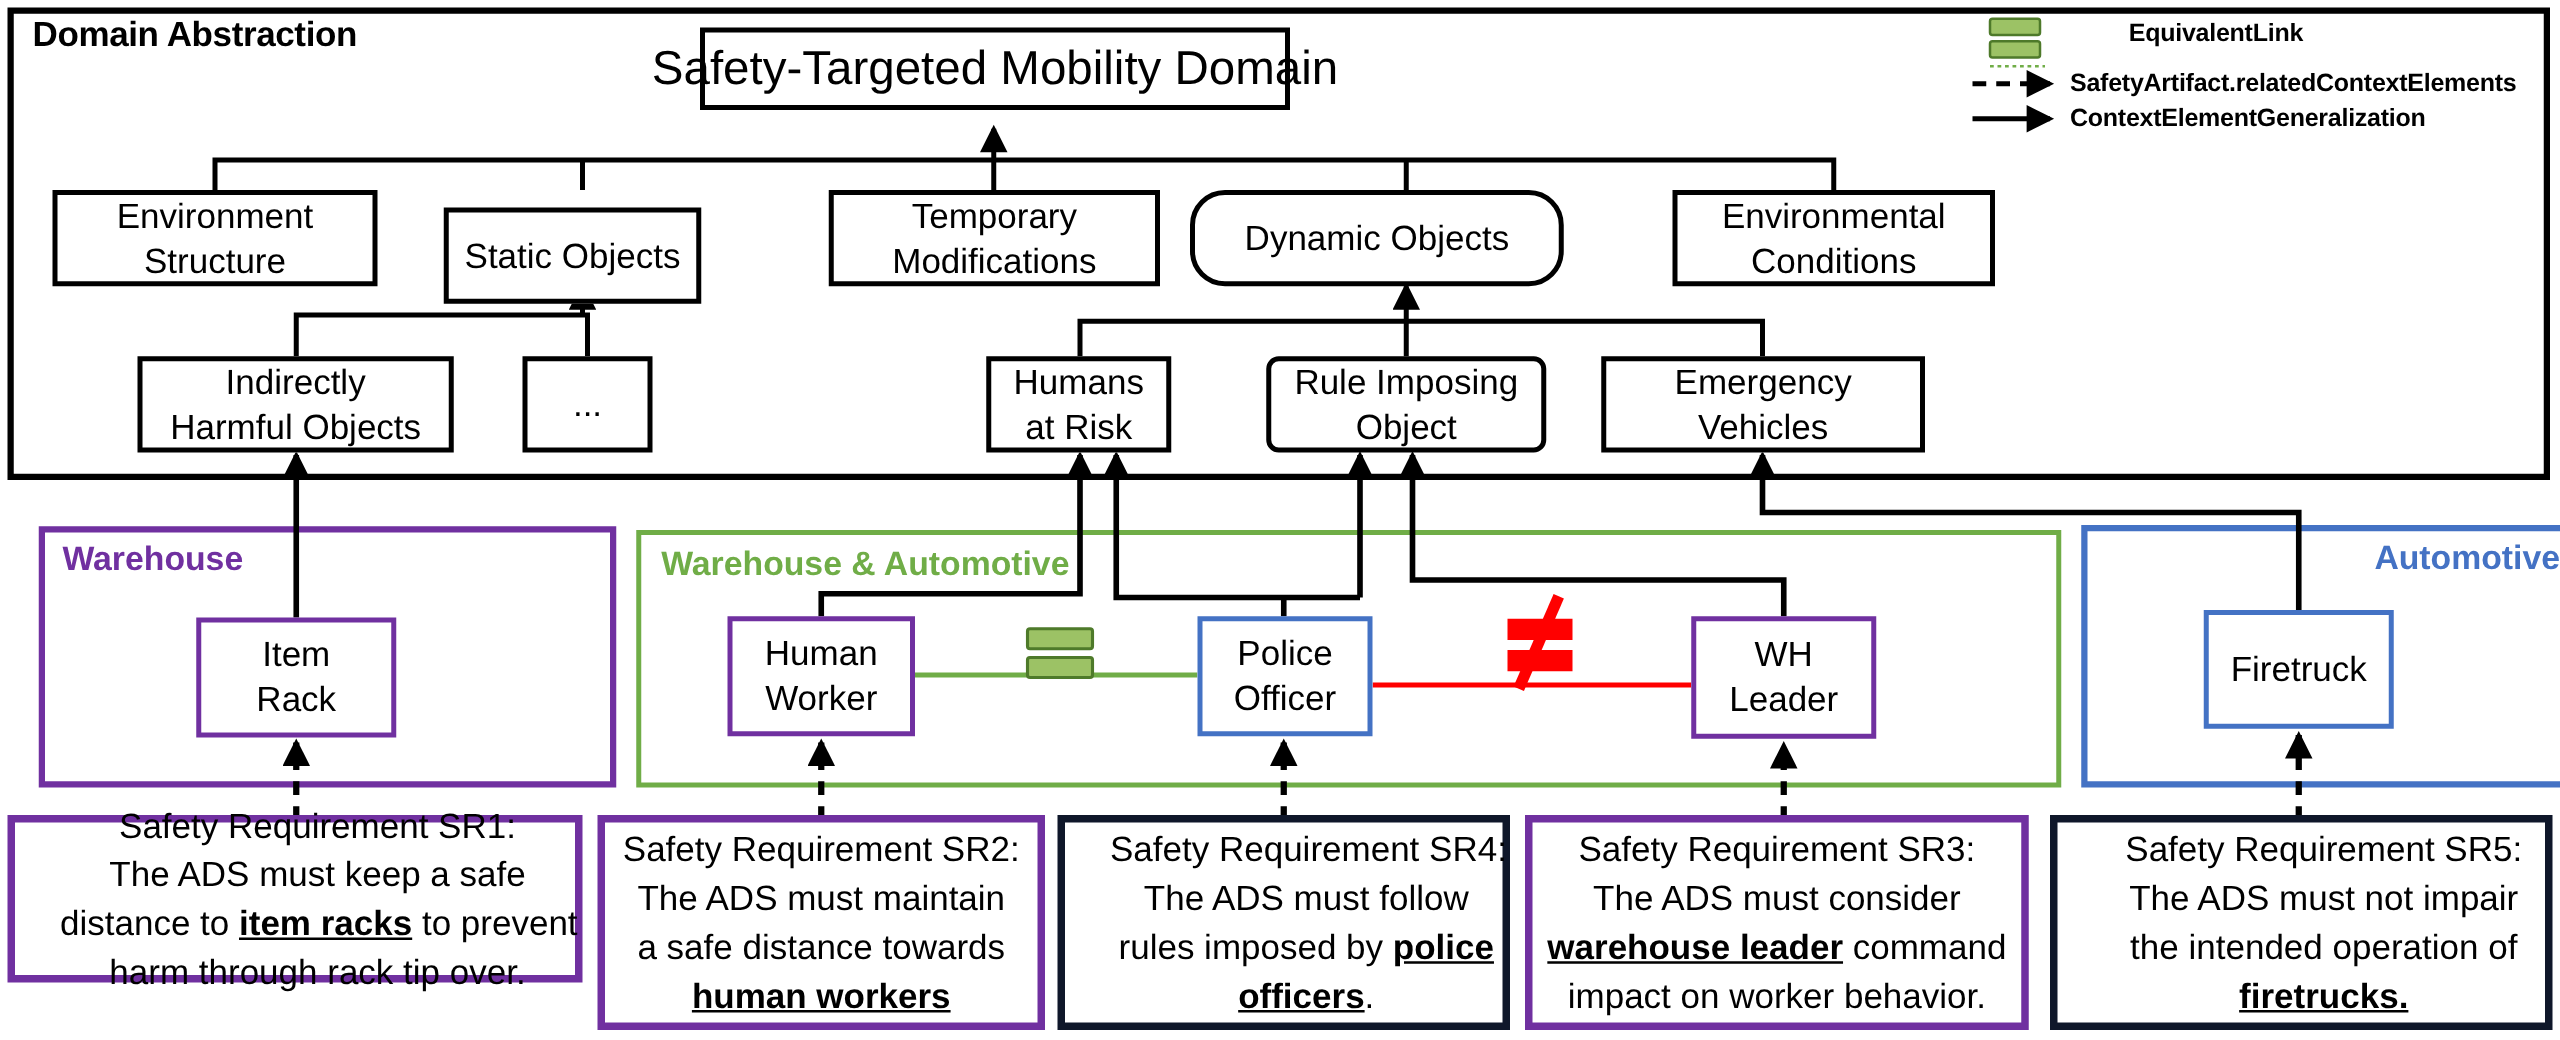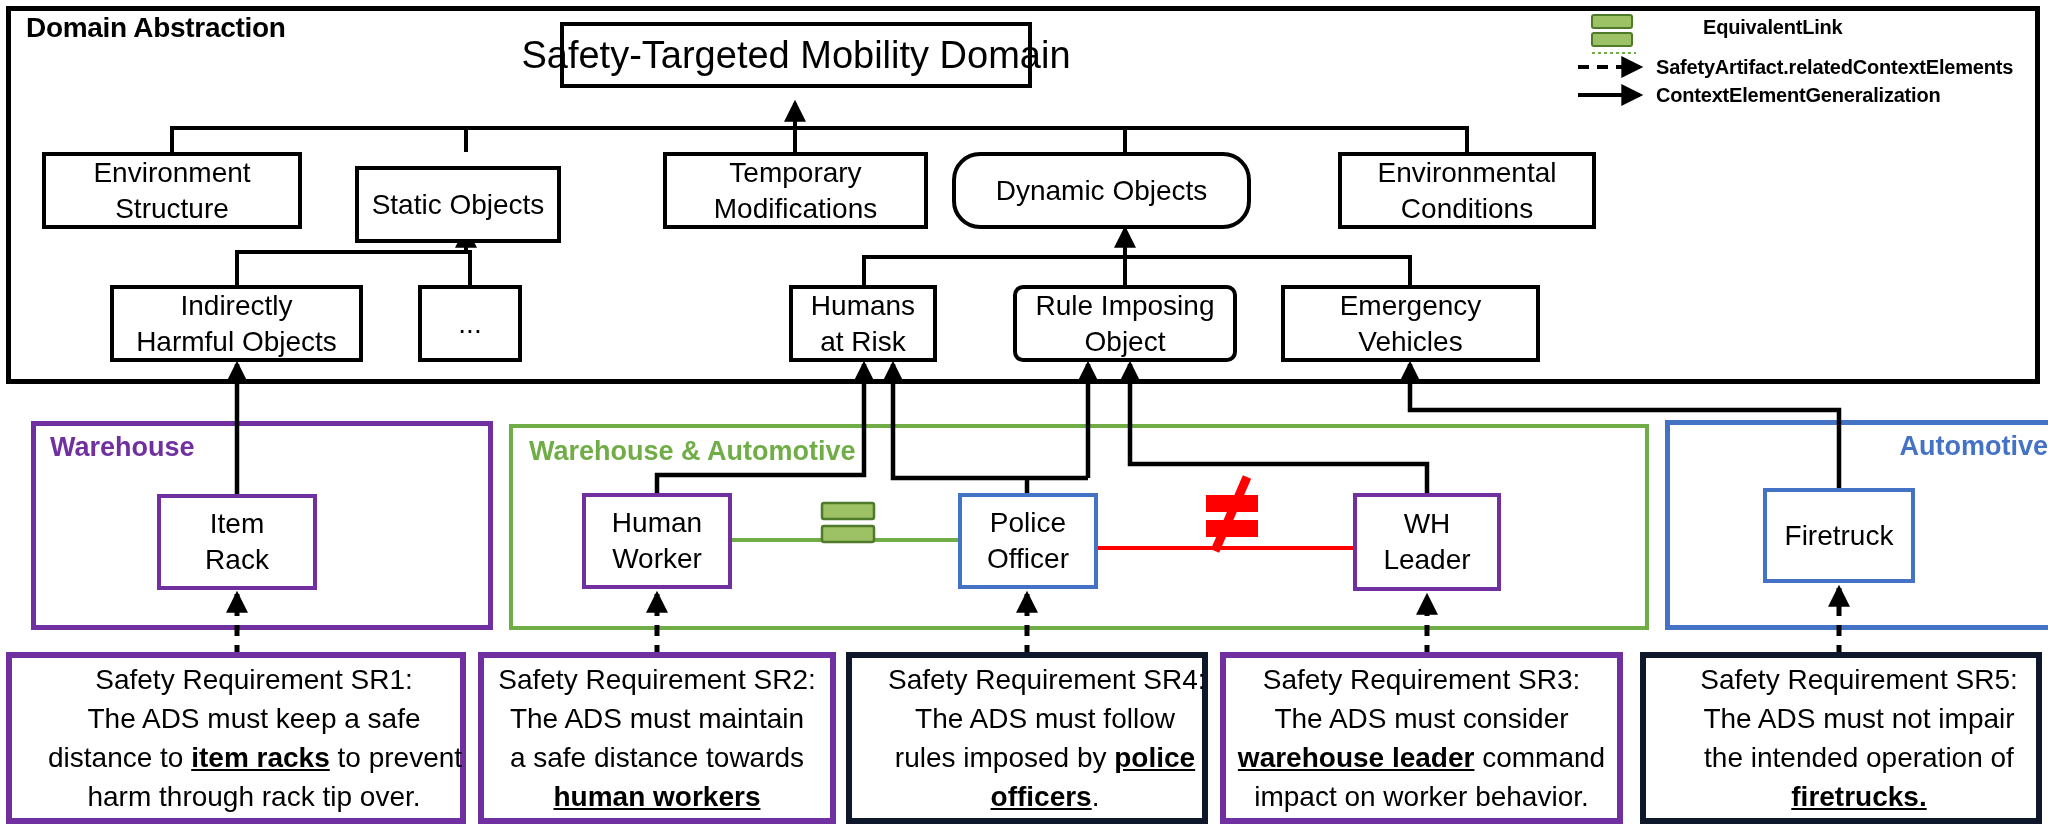--- a/index.html
+++ b/index.html
@@ -184,21 +184,21 @@
     <div>Officer</div>
   </div>
   <div class="abs nodebox ctxbox eb-purple" style="left:1353px;top:493px;width:148px;height:98px;">
     <div>WH</div>
     <div>Leader</div>
   </div>
   <div class="abs nodebox ctxbox eb-blue" style="left:1763px;top:488px;width:152px;height:95px;">
     <div>Firetruck</div>
   </div>
 
-  <div class="abs srbox b-purple" style="left:6px;top:652px;width:460px;height:172px;padding-left:36px;">
+  <div class="abs srbox b-purple" style="left:6px;top:652px;width:460px;height:134px;padding-left:36px;">
     <div class="sr-line"><span>Safety Requirement SR1:</span></div>
     <div class="sr-line"><span>The ADS must keep a safe</span></div>
     <div class="sr-line"><span>distance to </span><span class="em">item racks</span><span> to prevent</span></div>
     <div class="sr-line"><span>harm through rack tip over.</span></div>
   </div>
   <div class="abs srbox b-purple" style="left:478px;top:652px;width:358px;height:172px;">
     <div class="sr-line"><span>Safety Requirement SR2:</span></div>
     <div class="sr-line"><span>The ADS must maintain</span></div>
     <div class="sr-line"><span>a safe distance towards</span></div>
     <div class="sr-line"><span class="em">human workers</span></div>

